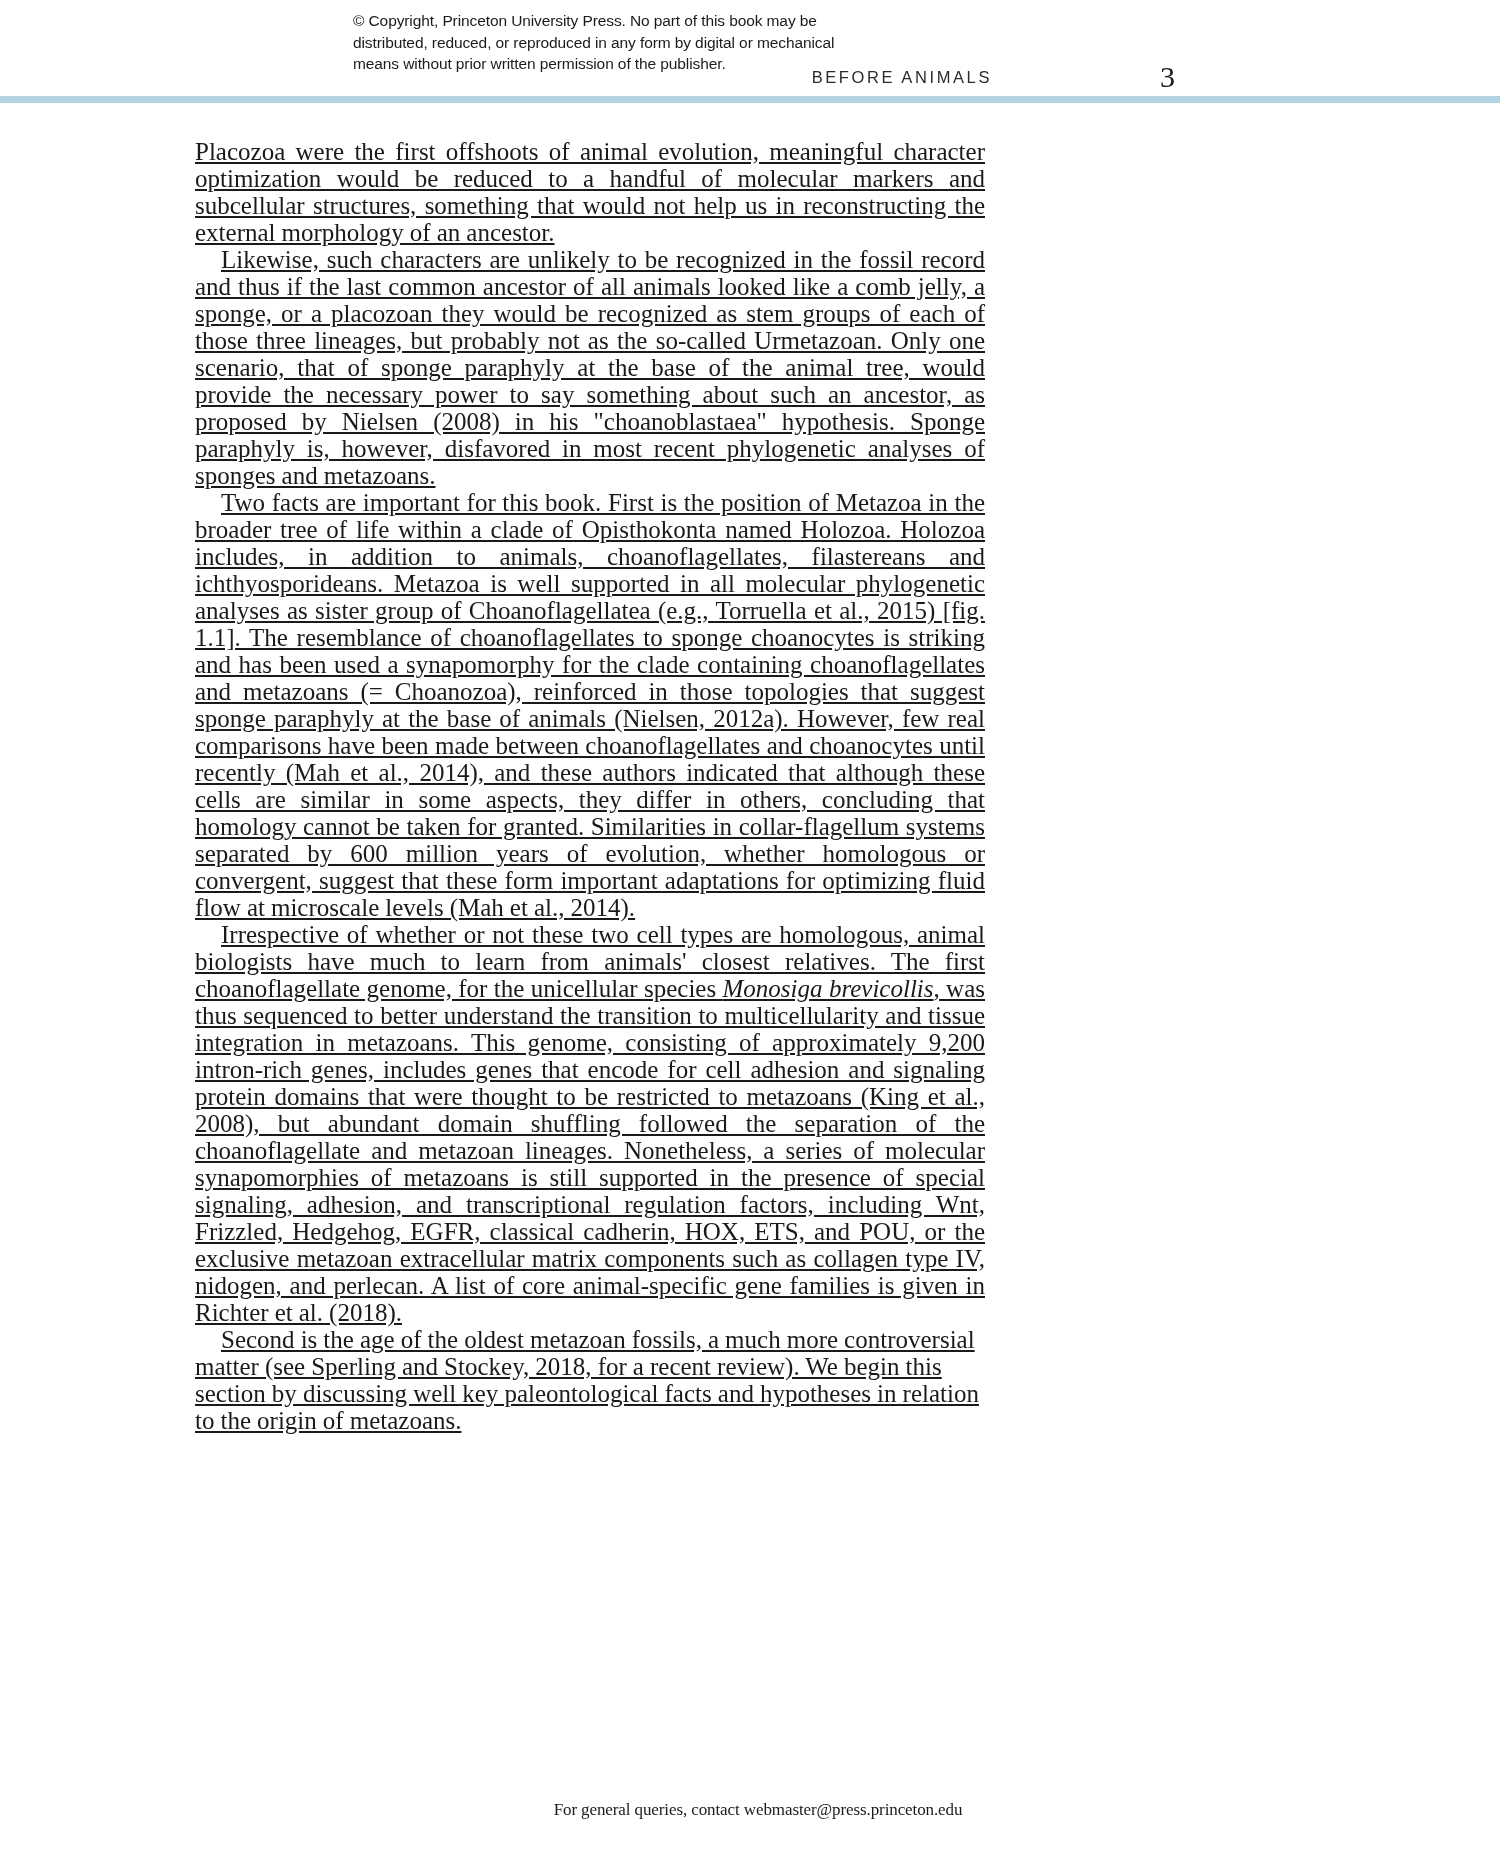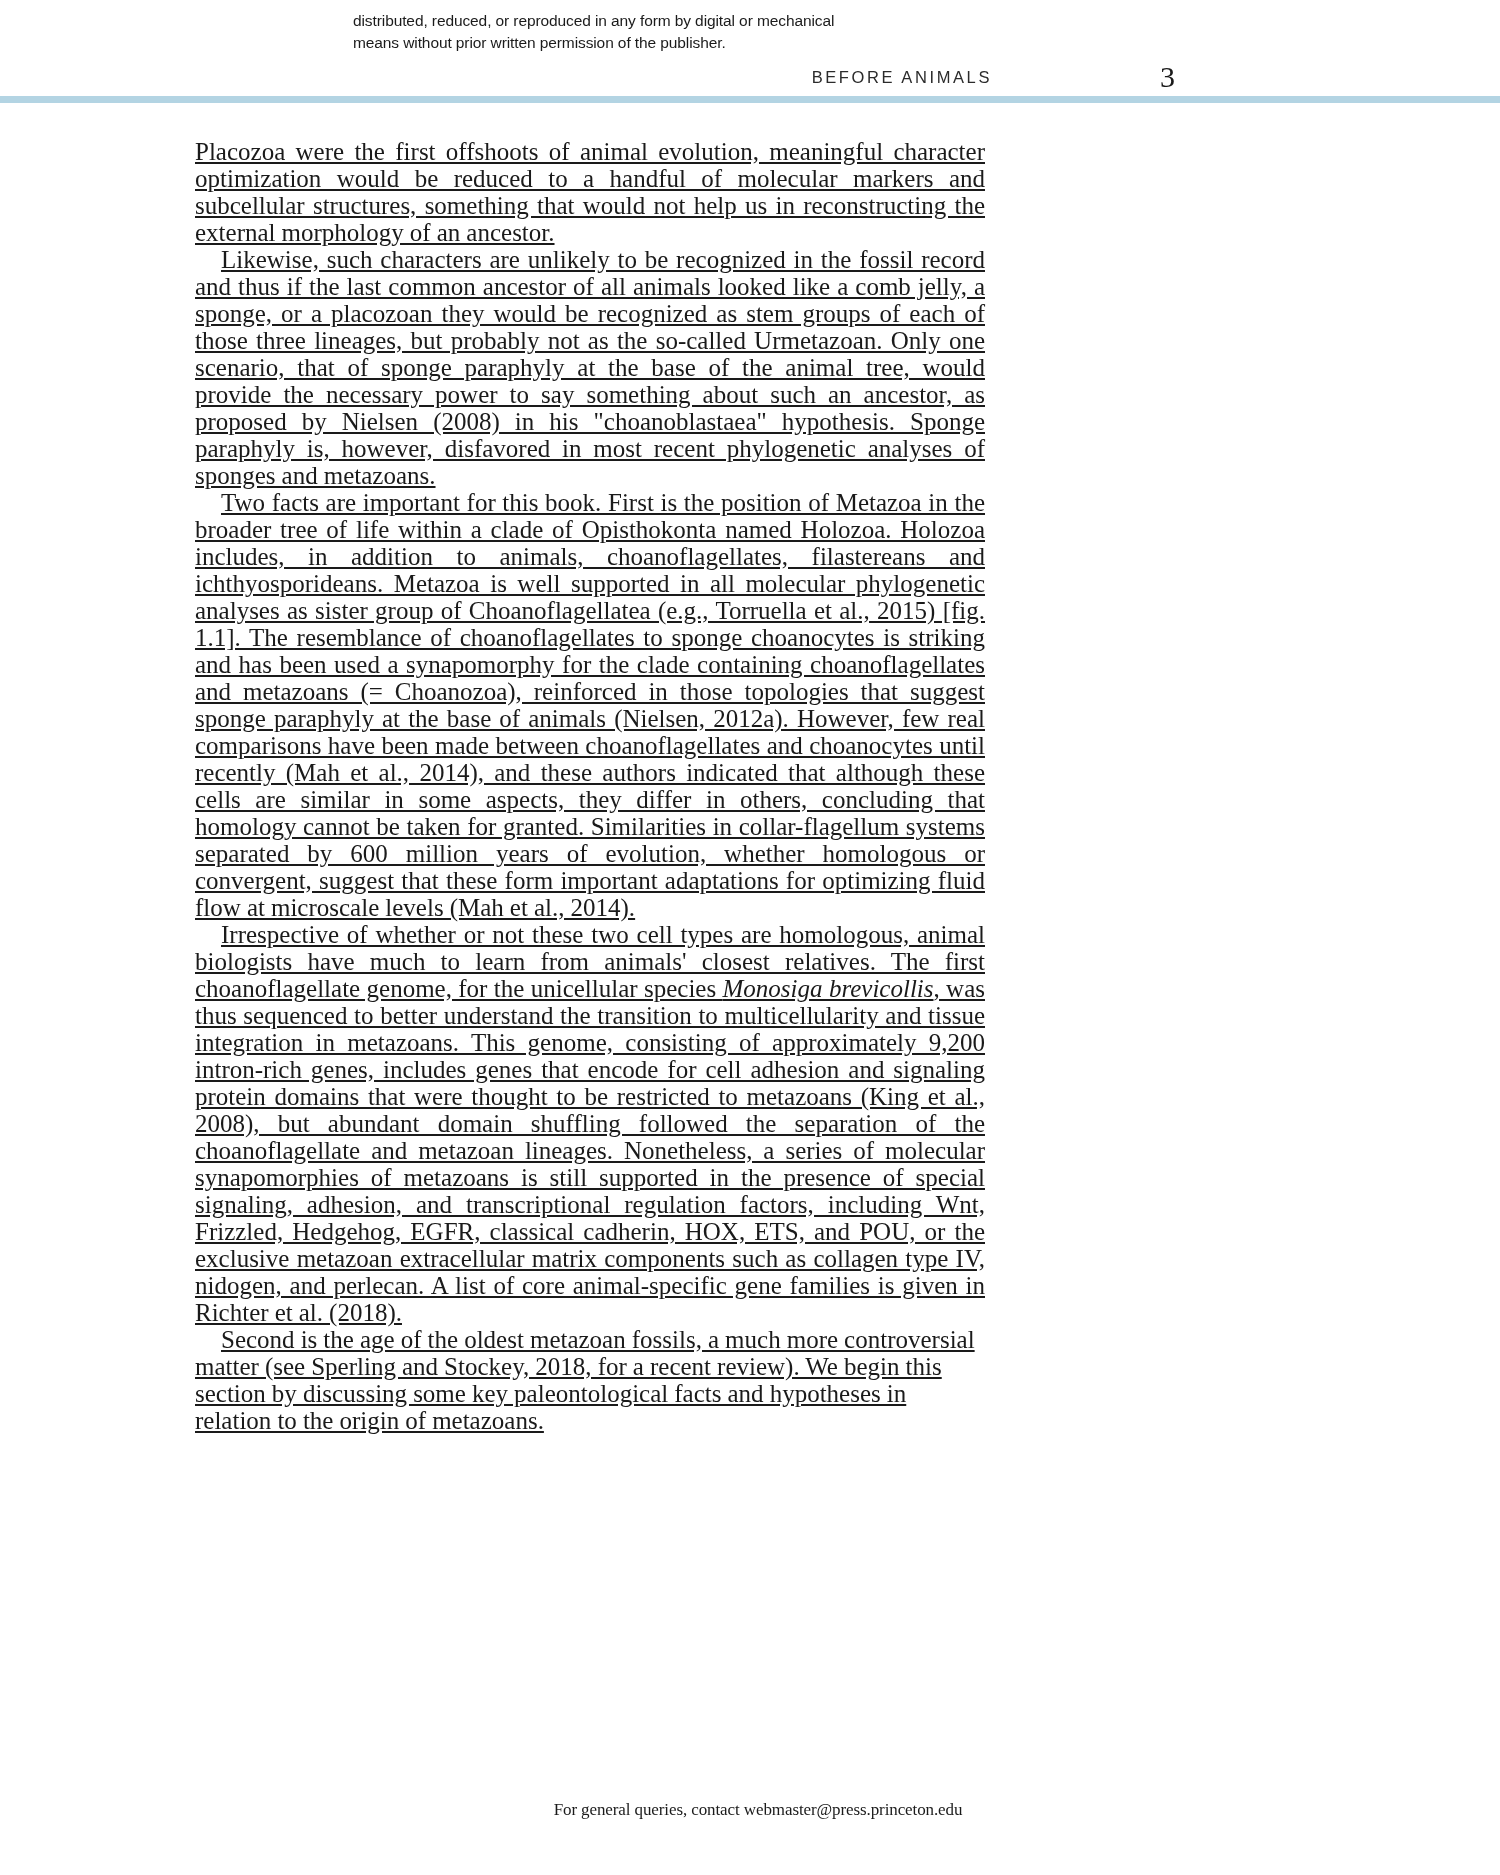--- a/index.html
+++ b/index.html
@@ -107,34 +107,35 @@
     color: #1b1b1b;
     letter-spacing: -0.1px;
   }
 </style>
 </head>
 <body>
 
 <div class="page">
 
   <div class="copyright">
+    <div>© Copyright, Princeton University Press. No part of this book may be</div>
     <div>distributed, reduced, or reproduced in any form by digital or mechanical</div>
     <div>means without prior written permission of the publisher.</div>
   </div>
 
   <div class="runhead-bar">
     <span class="runhead-title">BEFORE ANIMALS</span>
     <span class="page-number">3</span>
   </div>
 
   <div class="rule"></div>
 
   <div class="body-col">
     <p>Placozoa were the first offshoots of animal evolution, meaningful character optimization would be reduced to a handful of molecular markers and subcellular structures, something that would not help us in reconstructing the external morphology of an ancestor.</p>
     <p class="indent">Likewise, such characters are unlikely to be recognized in the fossil record and thus if the last common ancestor of all animals looked like a comb jelly, a sponge, or a placozoan they would be recognized as stem groups of each of those three lineages, but probably not as the so-called Urmetazoan. Only one scenario, that of sponge paraphyly at the base of the animal tree, would provide the necessary power to say something about such an ancestor, as proposed by Nielsen (2008) in his "choanoblastaea" hypothesis. Sponge paraphyly is, however, disfavored in most recent phylogenetic analyses of sponges and metazoans.</p>
     <p class="indent">Two facts are important for this book. First is the position of Metazoa in the broader tree of life within a clade of Opisthokonta named Holozoa. Holozoa includes, in addition to animals, choanoflagellates, filastereans and ichthyosporideans. Metazoa is well supported in all molecular phylogenetic analyses as sister group of Choanoflagellatea (e.g., Torruella et al., 2015) [fig. 1.1]. The resemblance of choanoflagellates to sponge choanocytes is striking and has been used a synapomorphy for the clade containing choanoflagellates and metazoans (= Choanozoa), reinforced in those topologies that suggest sponge paraphyly at the base of animals (Nielsen, 2012a). However, few real comparisons have been made between choanoflagellates and choanocytes until recently (Mah et al., 2014), and these authors indicated that although these cells are similar in some aspects, they differ in others, concluding that homology cannot be taken for granted. Similarities in collar-flagellum systems separated by 600 million years of evolution, whether homologous or convergent, suggest that these form important adaptations for optimizing fluid flow at microscale levels (Mah et al., 2014).</p>
     <p class="indent"><span>Irrespective of whether or not these two cell types are homologous, animal biologists have much to learn from animals' closest relatives. The first choanoflagellate genome, for the unicellular species </span><i>Monosiga brevicollis</i><span>, was thus sequenced to better understand the transition to multicellularity and tissue integration in metazoans. This genome, consisting of approximately 9,200 intron-rich genes, includes genes that encode for cell adhesion and signaling protein domains that were thought to be restricted to metazoans (King et al., 2008), but abundant domain shuffling followed the separation of the choanoflagellate and metazoan lineages. Nonetheless, a series of molecular synapomorphies of metazoans is still supported in the presence of special signaling, adhesion, and transcriptional regulation factors, including Wnt, Frizzled, Hedgehog, EGFR, classical cadherin, HOX, ETS, and POU, or the exclusive metazoan extracellular matrix components such as collagen type IV, nidogen, and perlecan. A list of core animal-specific gene families is given in Richter et al. (2018).</span></p>
-    <p class="indent">Second is the age of the oldest metazoan fossils, a much more controversial matter (see Sperling and Stockey, 2018, for a recent review). We begin this section by discussing some key paleontological facts and hypotheses in relation to the origin of metazoans.</p>
+    <p class="indent">Second is the age of the oldest metazoan fossils, a much more controversial matter (see Sperling and Stockey, 2018, for a recent review). We begin this section by discussing well key paleontological facts and hypotheses in relation to the origin of metazoans.</p>
   </div>
 
   <div class="footer">For general queries, contact webmaster@press.princeton.edu</div>
 
 </div>
 
 </body></html>

